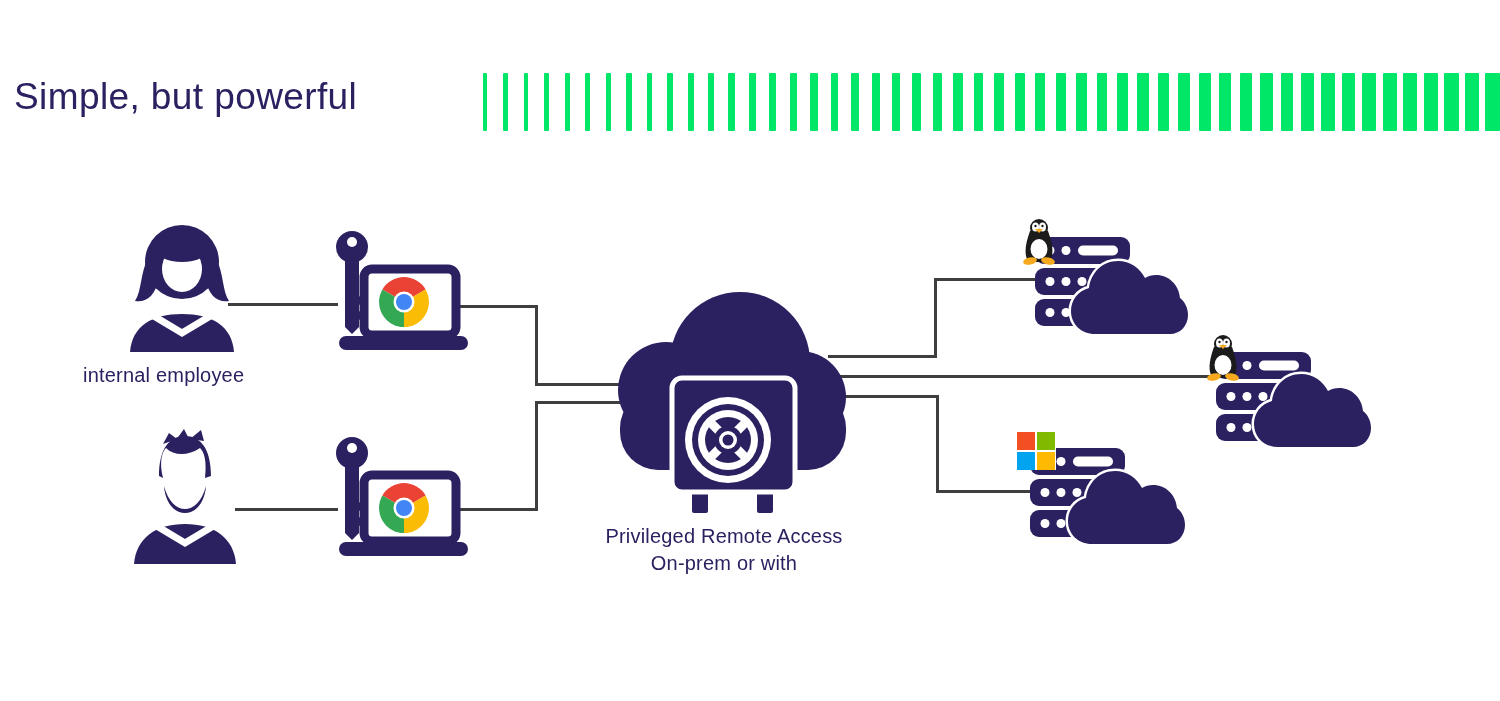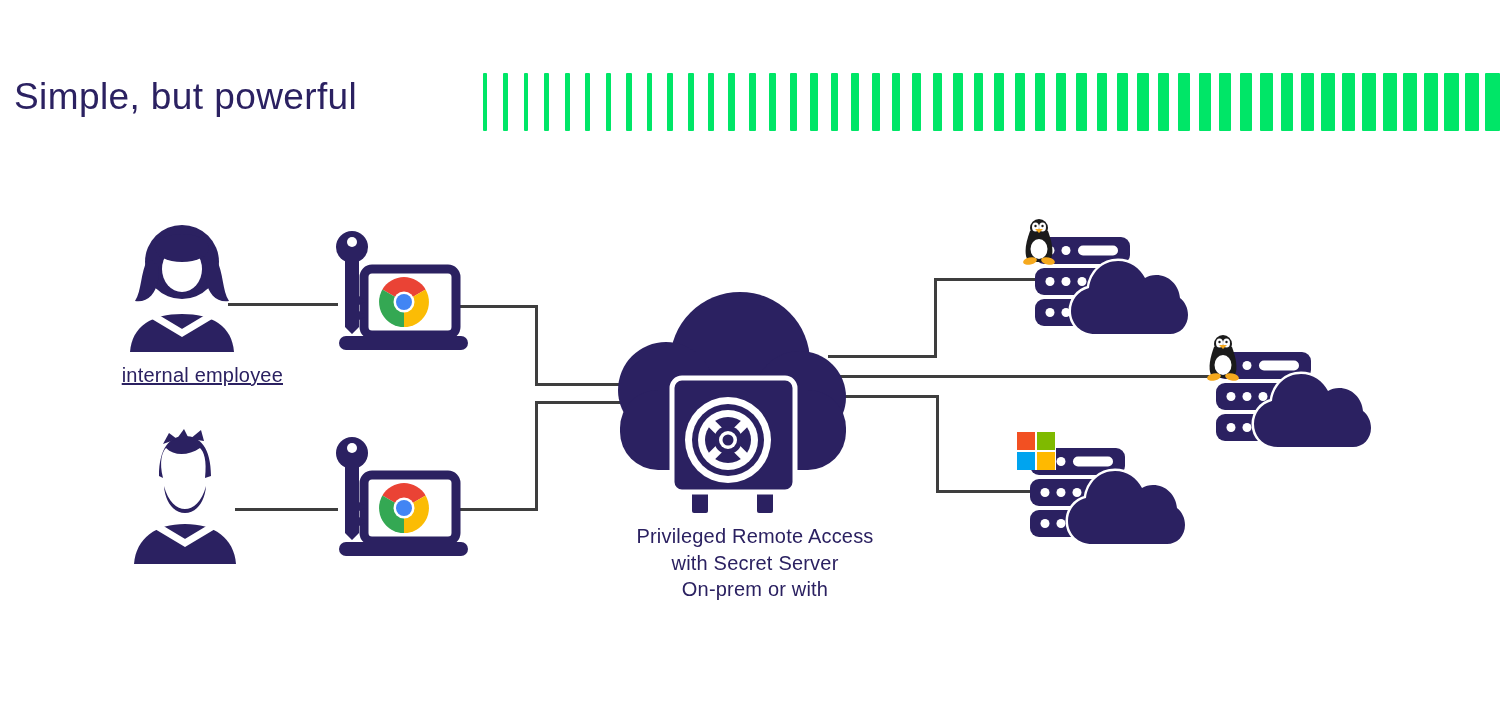--- a/index.html
+++ b/index.html
@@ -11,23 +11,23 @@
   html,body{margin:0;padding:0;background:#fff;}
   .canvas{position:relative;width:1500px;height:701px;background:#fff;overflow:hidden;
           font-family:"Liberation Sans", sans-serif;}
   .title{position:absolute;left:14px;top:76px;font-size:37px;font-weight:500;
          color:var(--navy);letter-spacing:.4px;z-index:2;}
   .bars{position:absolute;left:483px;top:73px;width:1017px;height:58px;z-index:1;}
   .bars span{position:absolute;top:0;height:100%;background:var(--accent_green);border-radius:1px;}
   .hline,.vline{position:absolute;background:var(--connector);z-index:1;}
   .hline{height:2.5px;} .vline{width:2.5px;}
   .sv{position:absolute;z-index:2;}
-  .label{position:absolute;z-index:2;color:var(--navy);text-align:right;
-         font-size:20px;font-weight:500;letter-spacing:.2px;text-decoration:underline;}
-  .center-label{position:absolute;left:605px;top:523px;width:300px;z-index:2;color:var(--navy);
+  .label{position:absolute;z-index:2;color:var(--navy);text-align:left;
+         font-size:20px;font-weight:500;letter-spacing:.2px;}
+  .center-label{position:absolute;left:574px;top:523px;width:300px;z-index:2;color:var(--navy);
          text-align:center;font-size:20px;font-weight:500;line-height:26.5px;letter-spacing:.2px;}
   .f-navy{fill:var(--navy);} .f-white{fill:#fff;} .f-none{fill:none;}
   .s-white{stroke:#fff;} .s-navy{stroke:var(--navy);}
   .f-cred{fill:var(--chrome_red);} .f-cgreen{fill:var(--chrome_green);}
   .f-cyellow{fill:var(--chrome_yellow);} .f-cblue{fill:var(--chrome_blue);}
   .f-msred{fill:var(--ms_red);} .f-msgreen{fill:var(--ms_green);}
   .f-msblue{fill:var(--ms_blue);} .f-msyellow{fill:var(--ms_yellow);}
   .f-black{fill:var(--tux_black);} .f-orange{fill:var(--tux_orange);}
 </style>
 </head>
@@ -186,21 +186,20 @@
       <rect class="f-white" x="81" y="143.5" width="58" height="9" rx="4" transform="rotate(45 110 148)"></rect>
       <rect class="f-white" x="81" y="143.5" width="58" height="9" rx="4" transform="rotate(-45 110 148)"></rect>
       <circle class="f-navy" cx="110" cy="148" r="14"></circle>
       <circle class="f-white" cx="110" cy="148" r="9"></circle>
       <circle class="f-navy" cx="110" cy="148" r="5.5"></circle>
     </g>
   </svg>
 
   <div class="center-label">
     <div>Privileged Remote Access</div>
-    <div>with Secret Server</div>
     <div>On-prem or with</div>
   </div>
 
   <svg class="sv" style="left:1016px;top:215px" width="176" height="122" viewBox="0 0 176 122">
     <g transform="translate(19,22)">
       <rect class="f-navy" x="0" y="0" width="95" height="27" rx="9"></rect>
       <rect class="f-navy" x="0" y="31" width="95" height="27" rx="9"></rect>
       <rect class="f-navy" x="0" y="62" width="95" height="27" rx="9"></rect>
       <circle class="f-white" cx="15" cy="13.5" r="4.5"></circle>
         <circle class="f-white" cx="31" cy="13.5" r="4.5"></circle>

